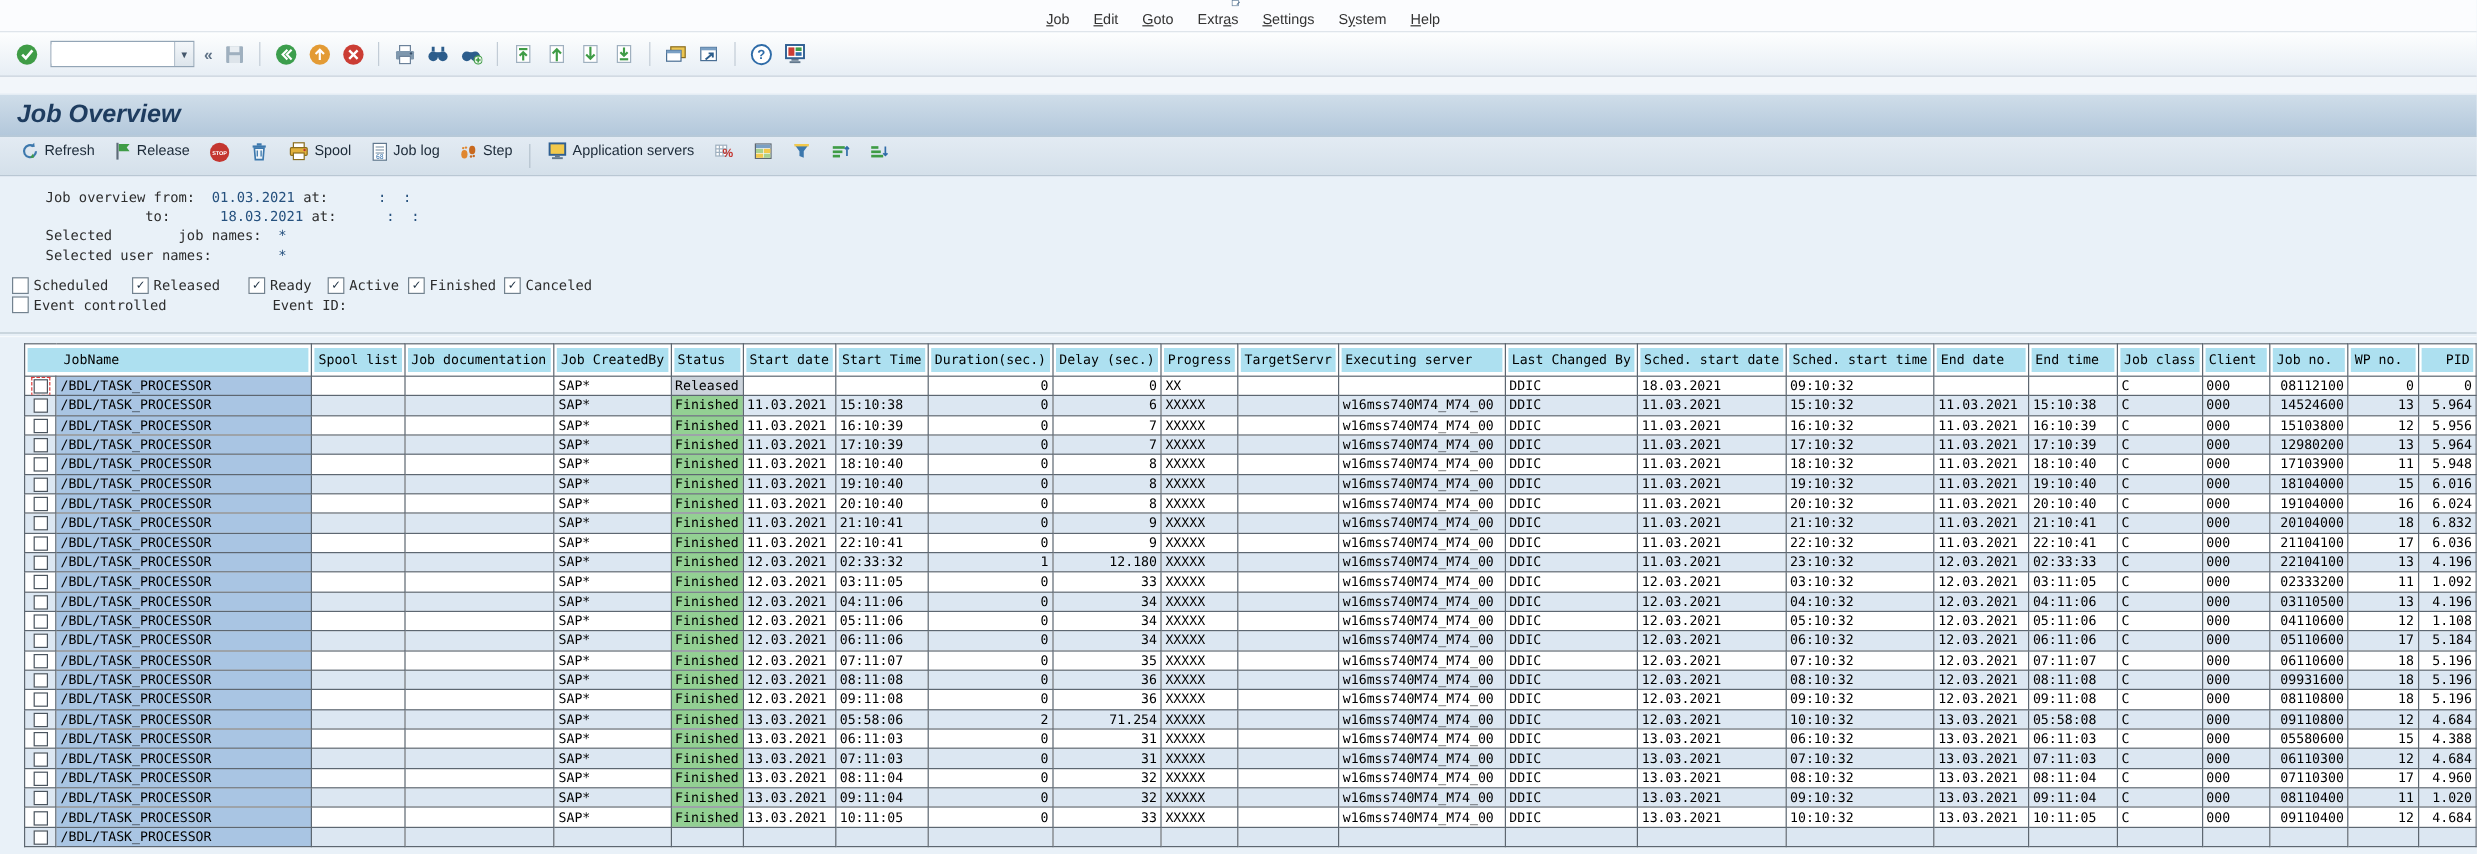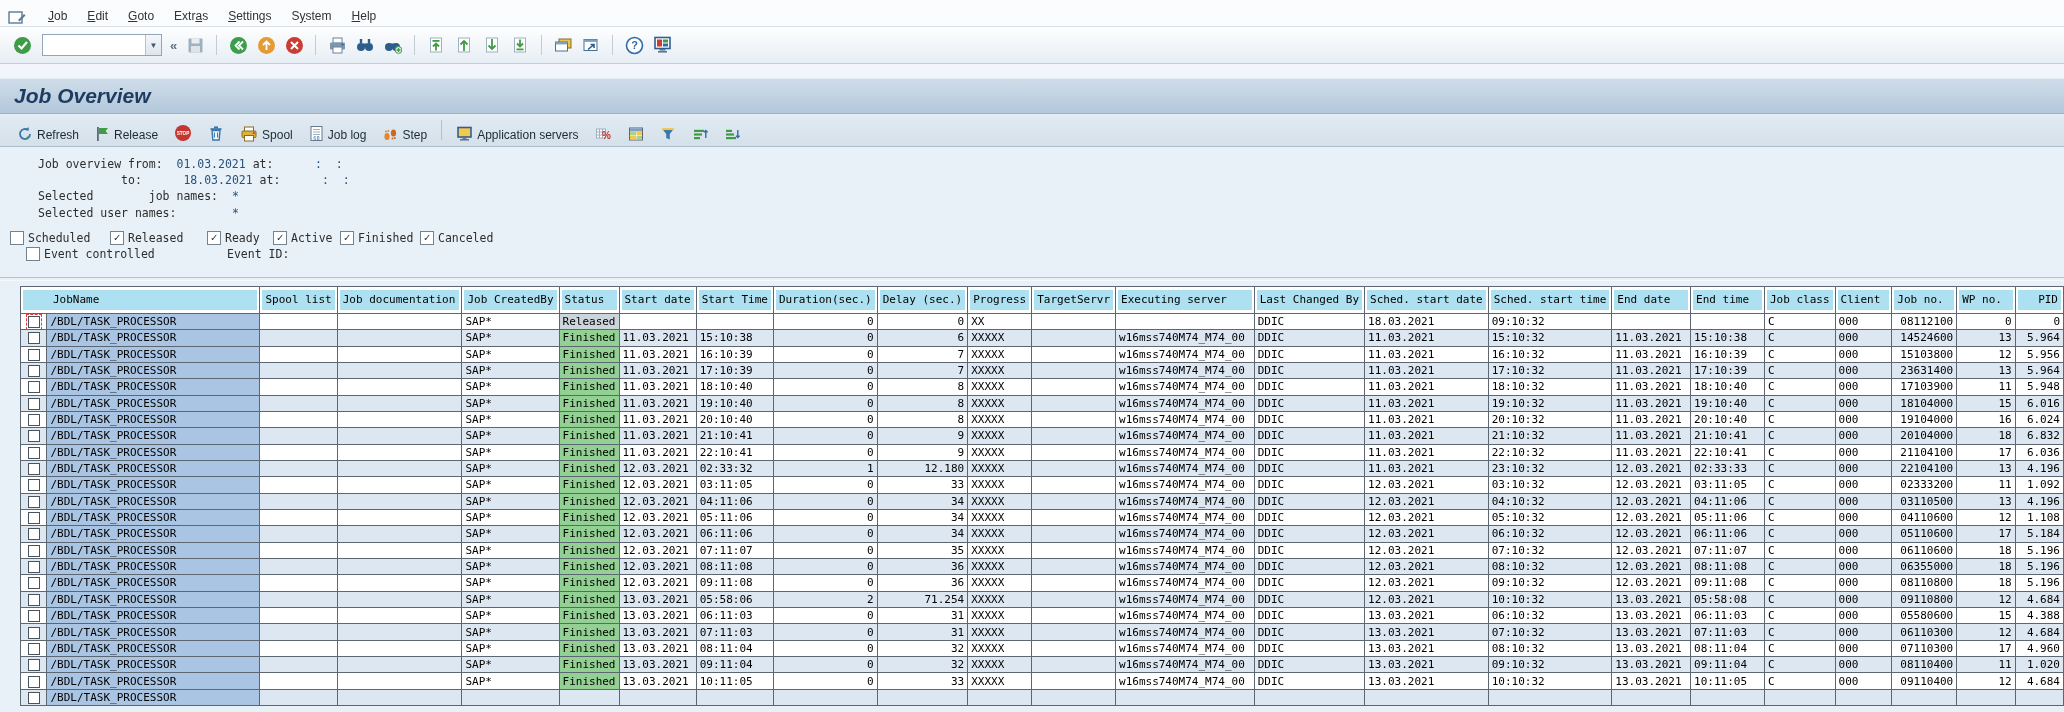--- a/index.html
+++ b/index.html
@@ -2,21 +2,21 @@
 <html><head>
 <meta charset="utf-8">
 <style>
   html,body{margin:0;padding:0;}
   body{width:2064px;height:712px;overflow:hidden;background:#e9f1f8;
        font-family:"Liberation Sans",sans-serif;font-size:12px;color:#222;}
   .screen{position:relative;width:2064px;height:712px;overflow:hidden;}
 
   
   .menubar{height:26px;background:#fbfcfe;border-bottom:1px solid #d8dfe6;
-           display:flex;align-items:flex-end;padding-left:8px;}
+           display:flex;align-items:center;padding-left:8px;flex-direction:column;}
   .menubar .appicon{width:18px;height:15px;margin-right:12px;}
   .mi{padding:3px 10px;color:#333;cursor:default;}
   .mi u{text-decoration:underline;}
 
   
   .systb{height:36px;background:linear-gradient(#fdfefe,#e7eef5);
          border-bottom:1px solid #c3cdd7;display:flex;align-items:center;padding-left:10px;gap:4px;}
   .tbtn{display:inline-flex;align-items:center;justify-content:center;width:24px;height:24px;}
   .tsep{width:1px;height:20px;background:#c2ccd6;margin:0 5px;}
   .cmdwrap{display:inline-flex;align-items:center;border:1px solid #93a5b6;background:#fff;
@@ -31,21 +31,21 @@
   
   .gapstrip{height:14px;background:#f2f6fa;}
   .titlebar{height:34px;background:linear-gradient(#cfdde9,#b3c8db);
             border-top:1px solid #e5edf4;border-bottom:1px solid #9db3c6;
             display:flex;align-items:center;}
   .titlebar .t{font-size:21px;font-weight:bold;font-style:italic;color:#1e3c5f;padding-left:14px;}
 
   
   .apptb{height:32px;background:linear-gradient(#e3ebf3,#d4e0ea);border-bottom:1px solid #aebecb;
          display:flex;align-items:center;padding-left:10px;gap:2px;}
-  .abtn{display:inline-flex;align-items:flex-end;gap:4px;height:24px;padding:0 7px;color:#1c2a38;
+  .abtn{display:inline-flex;align-items:flex-start;gap:4px;height:24px;padding:0 7px;color:#1c2a38;
         font-size:12px;border-radius:2px;}
   .asep{width:1px;height:20px;background:#b4c1cd;margin:0 5px;}
   .abtn svg,.tbtn svg{flex:0 0 auto;}
 
   
   .content{position:relative;height:569px;background:#e9f1f8;
            font-family:"DejaVu Sans Mono",monospace;font-size:11.5px;color:#2d2d2d;}
   .infoblock{padding:9px 0 0 10px;line-height:16.2px;white-space:pre;margin-left:28px;}
   .infoblock .val{color:#26517e;}
   .filters{padding:10px 0 0 10px;}
@@ -348,21 +348,21 @@
     <div class="filters">
       <div class="cbrow">
           <span class="cbitem" style="left: 0px;"><span class="box"></span><span>Scheduled</span></span>
           <span class="cbitem" style="left: 100px;"><span class="box ck"></span><span>Released</span></span>
           <span class="cbitem" style="left: 197px;"><span class="box ck"></span><span>Ready</span></span>
           <span class="cbitem" style="left: 263px;"><span class="box ck"></span><span>Active</span></span>
           <span class="cbitem" style="left: 330px;"><span class="box ck"></span><span>Finished</span></span>
           <span class="cbitem" style="left: 410px;"><span class="box ck"></span><span>Canceled</span></span>
         </div>
       <div class="cbrow">
-        <span class="cbitem" style="left:16px">
+        <span class="cbitem" style="left:0">
           <span class="box"></span>
           <span>Event controlled</span>
         </span>
         <span class="cbitem lbl2" style="left:217px">Event ID:</span>
       </div>
     </div>
 
     <div class="hsep"></div>
 
     <div class="tablewrap">
@@ -552,21 +552,21 @@
               <td>XXXXX</td>
               <td></td>
               <td>w16mss740M74_M74_00</td>
               <td>DDIC</td>
               <td>11.03.2021</td>
               <td>17:10:32</td>
               <td>11.03.2021</td>
               <td>17:10:39</td>
               <td>C</td>
               <td>000</td>
-              <td class="num">23631400</td>
+              <td class="num">12980200</td>
               <td class="num">13</td>
               <td class="num">5.964</td>
             </tr>
             <tr>
               <td class="sel"><span class="cb"></span></td>
               <td class="jobname">/BDL/TASK_PROCESSOR</td>
               <td></td>
               <td></td>
               <td>SAP*</td>
               <td class="st-finished">Finished</td>
@@ -852,21 +852,21 @@
               <td>XXXXX</td>
               <td></td>
               <td>w16mss740M74_M74_00</td>
               <td>DDIC</td>
               <td>12.03.2021</td>
               <td>08:10:32</td>
               <td>12.03.2021</td>
               <td>08:11:08</td>
               <td>C</td>
               <td>000</td>
-              <td class="num">06355000</td>
+              <td class="num">09931600</td>
               <td class="num">18</td>
               <td class="num">5.196</td>
             </tr>
             <tr>
               <td class="sel"><span class="cb"></span></td>
               <td class="jobname">/BDL/TASK_PROCESSOR</td>
               <td></td>
               <td></td>
               <td>SAP*</td>
               <td class="st-finished">Finished</td>

